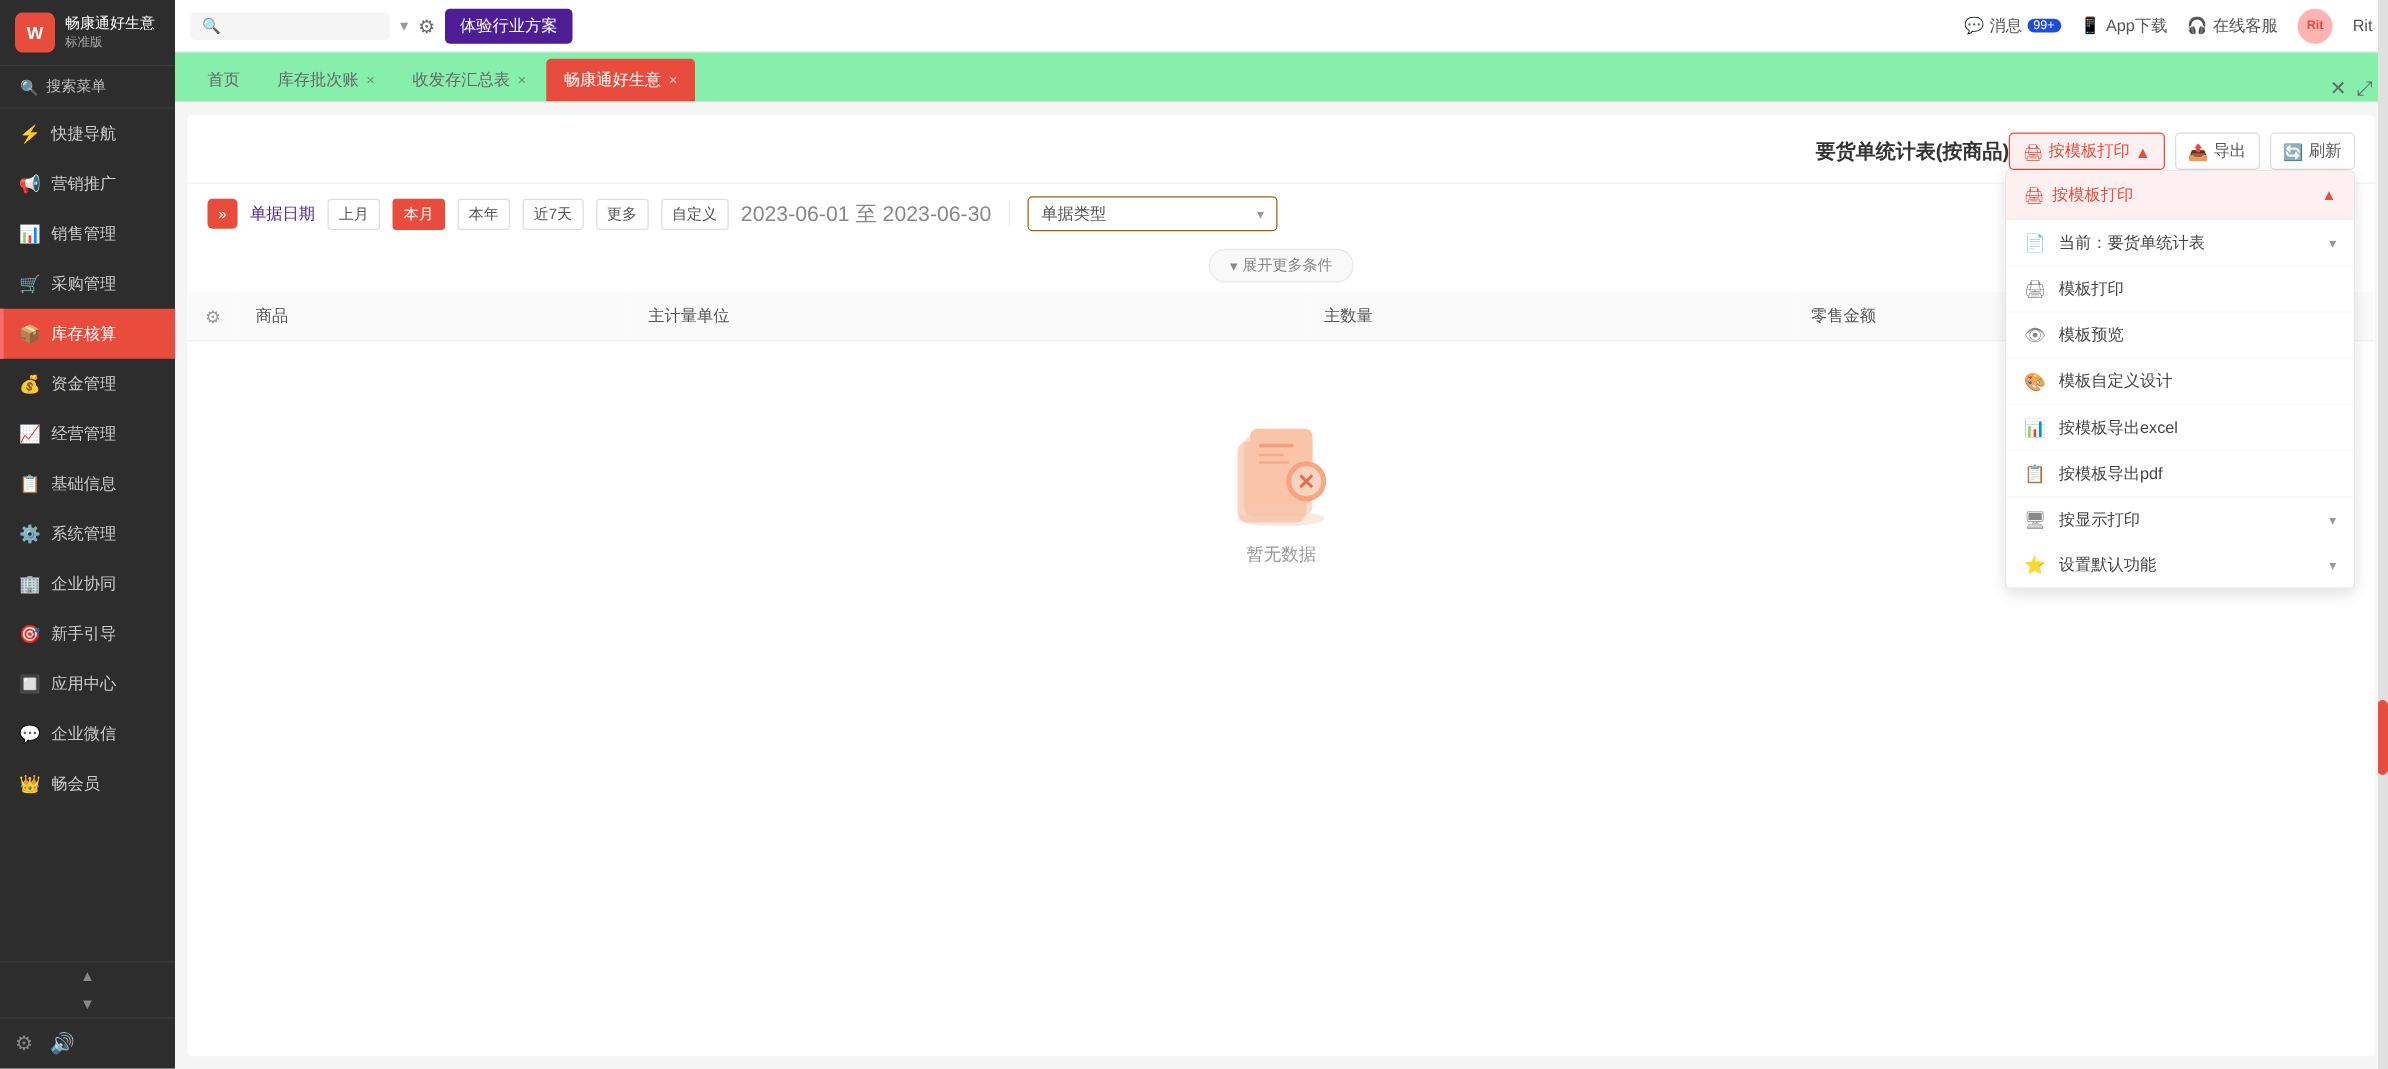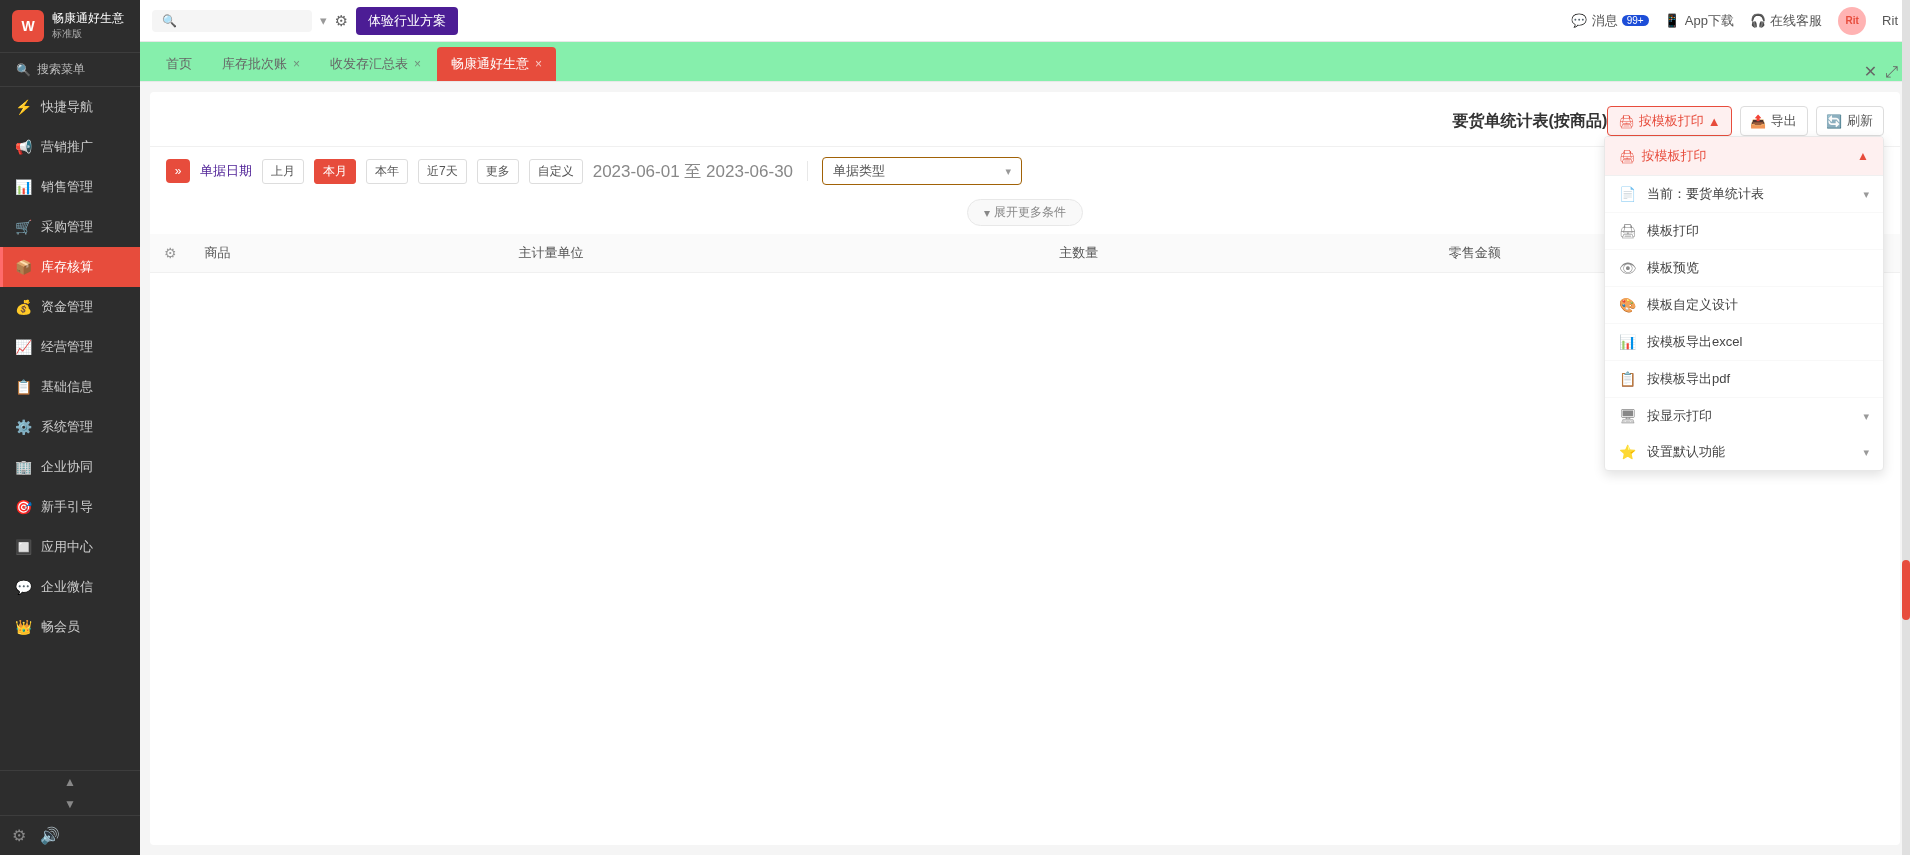--- a/index.html
+++ b/index.html
@@ -493,20 +493,39 @@
             <th>商品</th>
             <th>主计量单位</th>
             <th>主数量</th>
             <th>零售金额</th>
           </tr>
         </thead>
         <tbody>
         </tbody>
       </table>
 
+      <div class="empty-state">
+        <div class="empty-icon">
+          
+          <svg width="100" height="90" viewBox="0 0 100 90" fill="none" xmlns="http://www.w3.org/2000/svg">
+            <ellipse cx="50" cy="82" rx="35" ry="6" fill="#f5c8b0" opacity="0.4"></ellipse>
+            <rect x="20" y="15" width="55" height="65" rx="8" fill="#f9d4bb" opacity="0.8"></rect>
+            <rect x="15" y="20" width="55" height="65" rx="8" fill="#f5b89a" opacity="0.6"></rect>
+            <rect x="25" y="10" width="50" height="60" rx="6" fill="#f9c4a8"></rect>
+            <circle cx="70" cy="52" r="16" fill="#f5a07a" opacity="0.9"></circle>
+            <circle cx="70" cy="52" r="12" fill="#fff" opacity="0.5"></circle>
+            <line x1="66" y1="48" x2="74" y2="56" stroke="#e07050" stroke-width="2.5" stroke-linecap="round"></line>
+            <line x1="74" y1="48" x2="66" y2="56" stroke="#e07050" stroke-width="2.5" stroke-linecap="round"></line>
+            <rect x="32" y="22" width="28" height="3" rx="1.5" fill="#f09070" opacity="0.7"></rect>
+            <rect x="32" y="30" width="20" height="2" rx="1" fill="#f09070" opacity="0.5"></rect>
+            <rect x="32" y="36" width="24" height="2" rx="1" fill="#f09070" opacity="0.5"></rect>
+          </svg>
+        </div>
+        <span class="empty-text">暂无数据</span>
+      </div>
 
     </div>
   </div>
 </div>
 
 <div class="right-scrollbar">
   <div class="right-scrollbar-thumb"></div>
 </div>
 
 </body></html>

